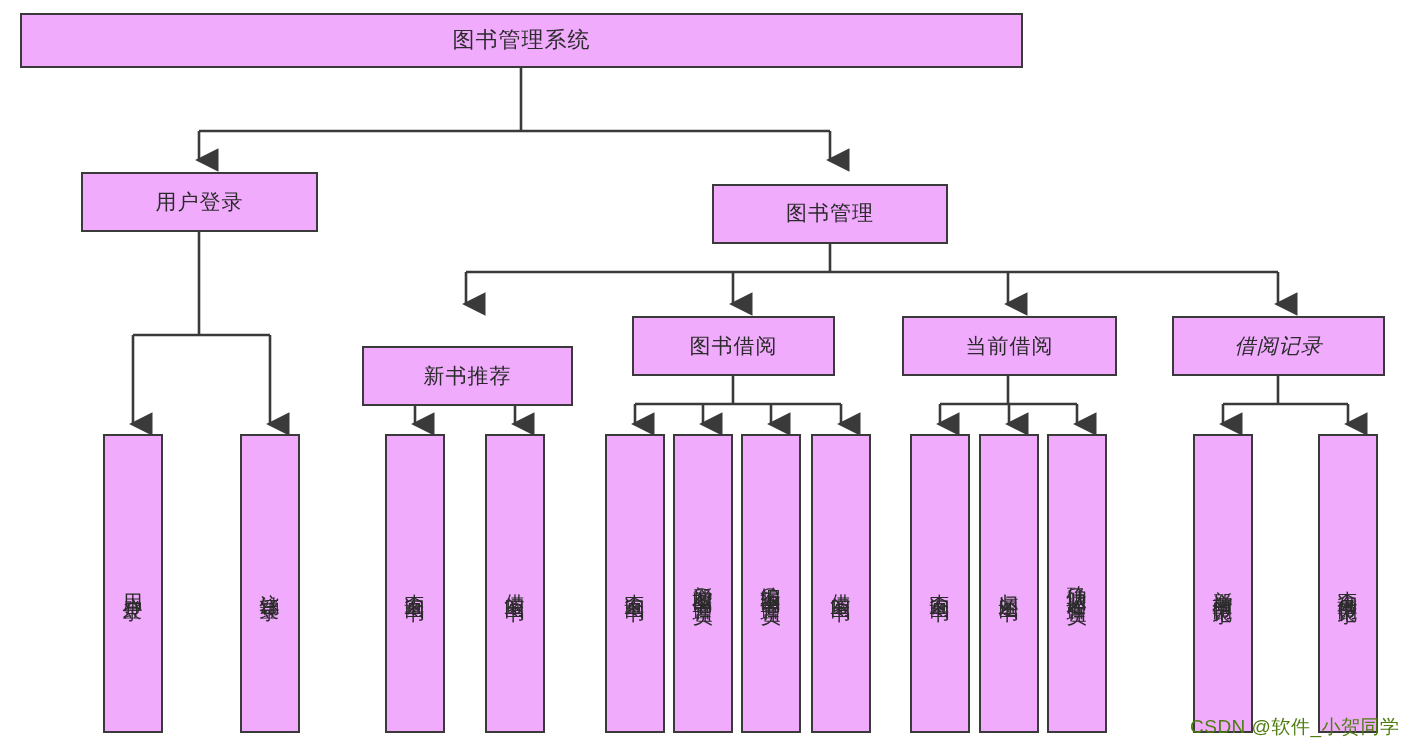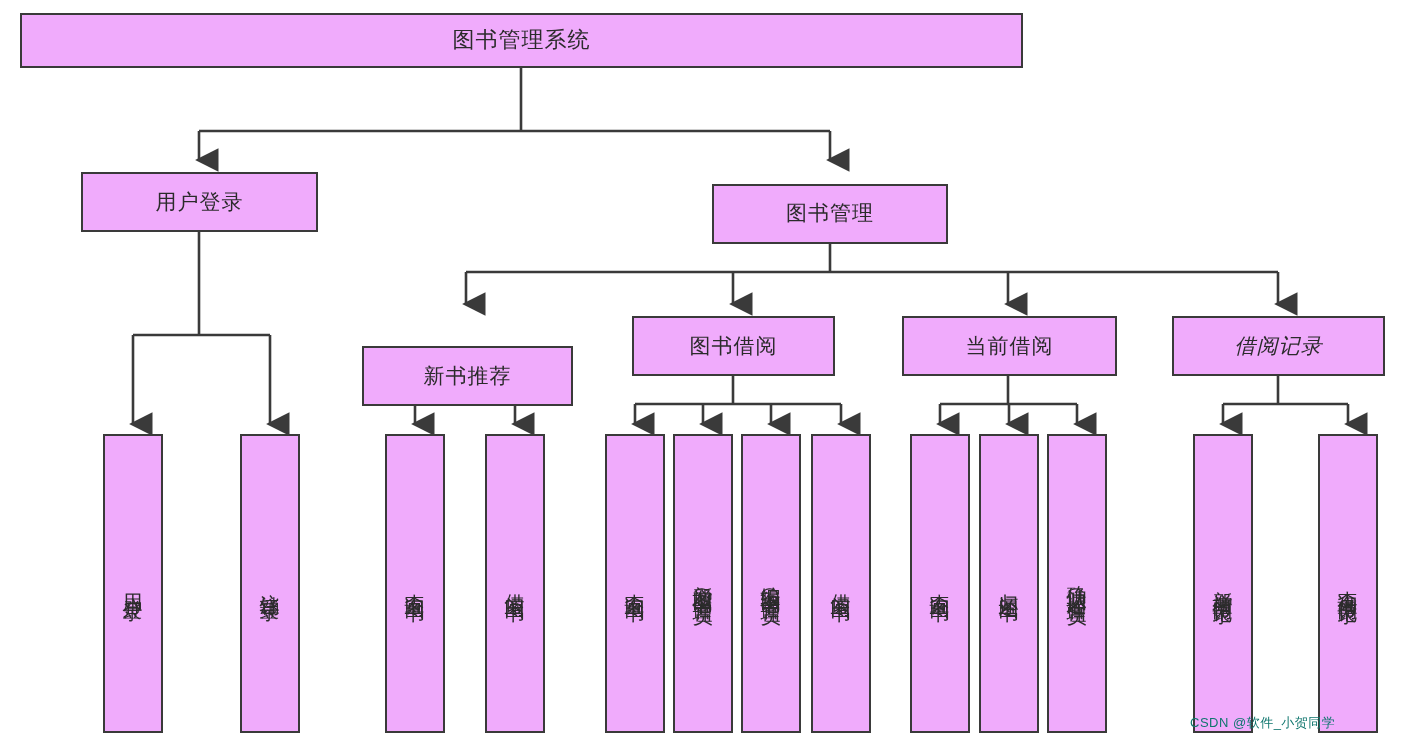--- a/index.html
+++ b/index.html
@@ -50,22 +50,22 @@
   .vtext {
     writing-mode: vertical-rl;
     text-orientation: upright;
     letter-spacing: 3px;
     line-height: 1;
     white-space: nowrap;
     color: #2b2b2b;
   }
   .watermark {
     position: absolute;
-    font-size: 13px;
-    color: #0f766e;
+    font-size: 19px;
+    color: #4d7c0f;
     white-space: nowrap;
     letter-spacing: 0.5px;
   }
 </style>
 </head>
 <body>
 
 <div id="canvas">
 
   <svg id="wires" viewBox="0 0 1405 747" xmlns="http://www.w3.org/2000/svg">

